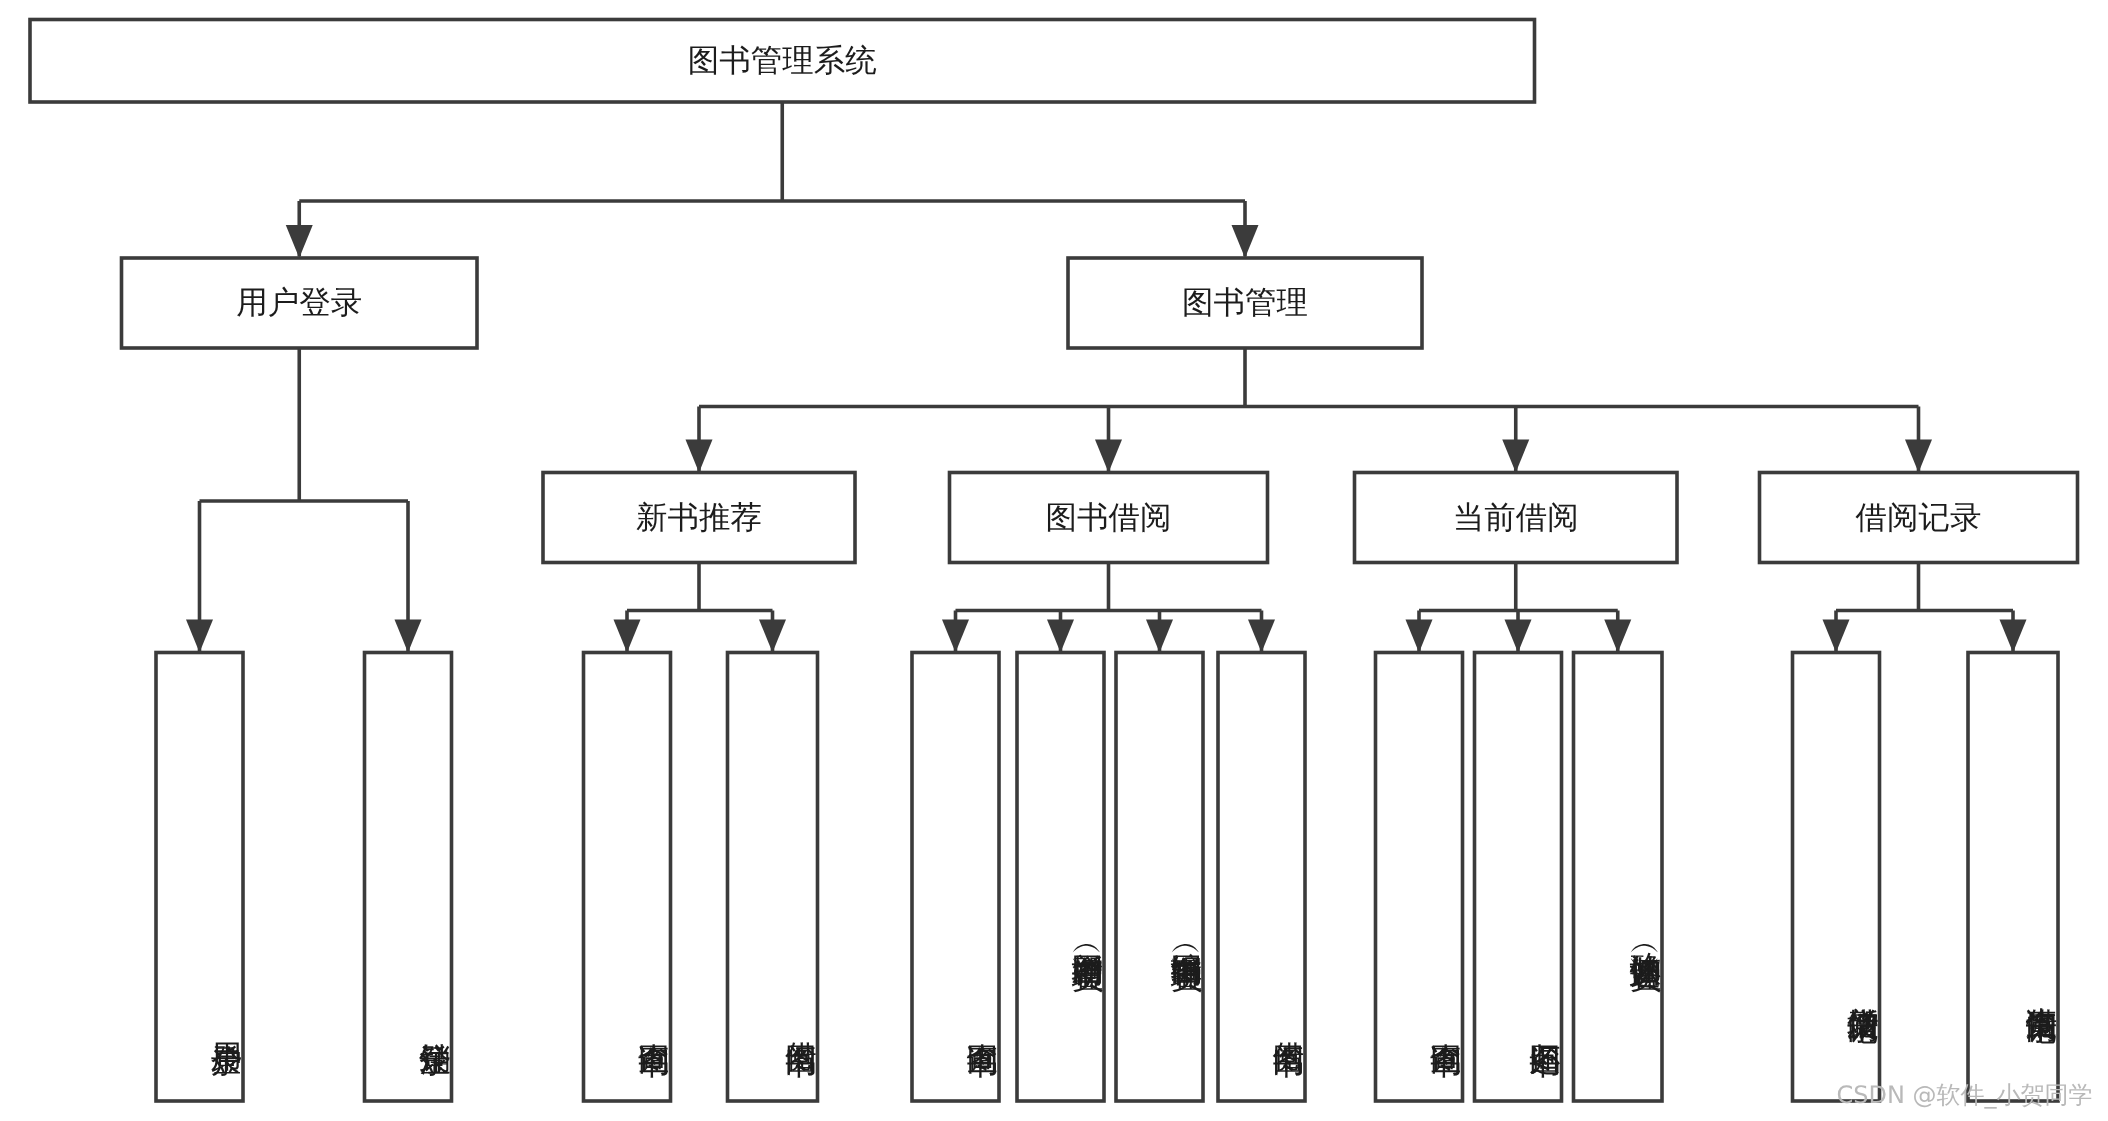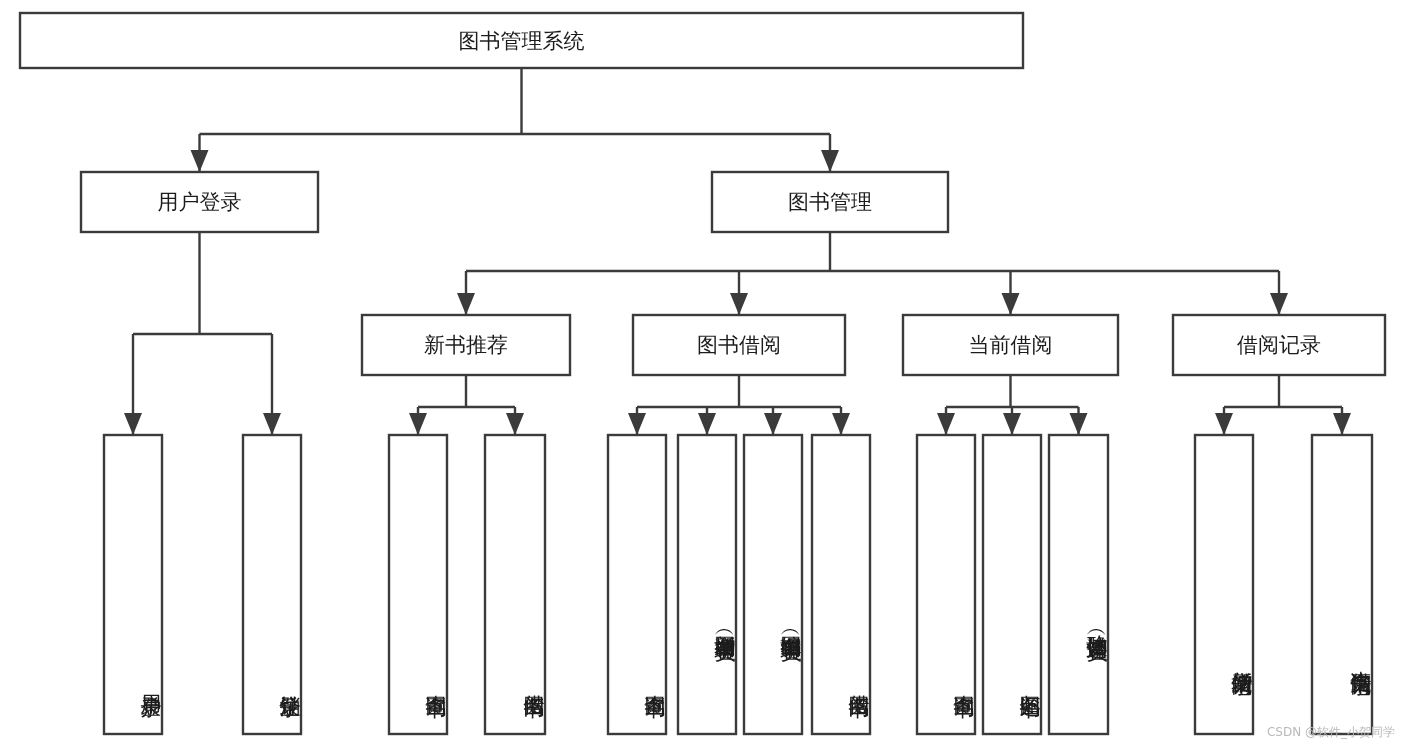--- a/index.html
+++ b/index.html
@@ -61,21 +61,21 @@
     display: flex;
     align-items: flex-start;
     justify-content: center;
     pointer-events: none;
   }
   .watermark {
     position: absolute;
     right: 10px;
     bottom: 6px;
     font-family: "DejaVu Sans", "Liberation Sans", sans-serif;
-    font-size: 12px;
+    font-size: 16px;
     color: #b9b9b9;
     white-space: nowrap;
   }
 </style>
 </head>
 <body>
 
 <div id="diagram-root">
 
   <svg id="tree-svg" viewBox="0 0 1405 747" xmlns="http://www.w3.org/2000/svg">

